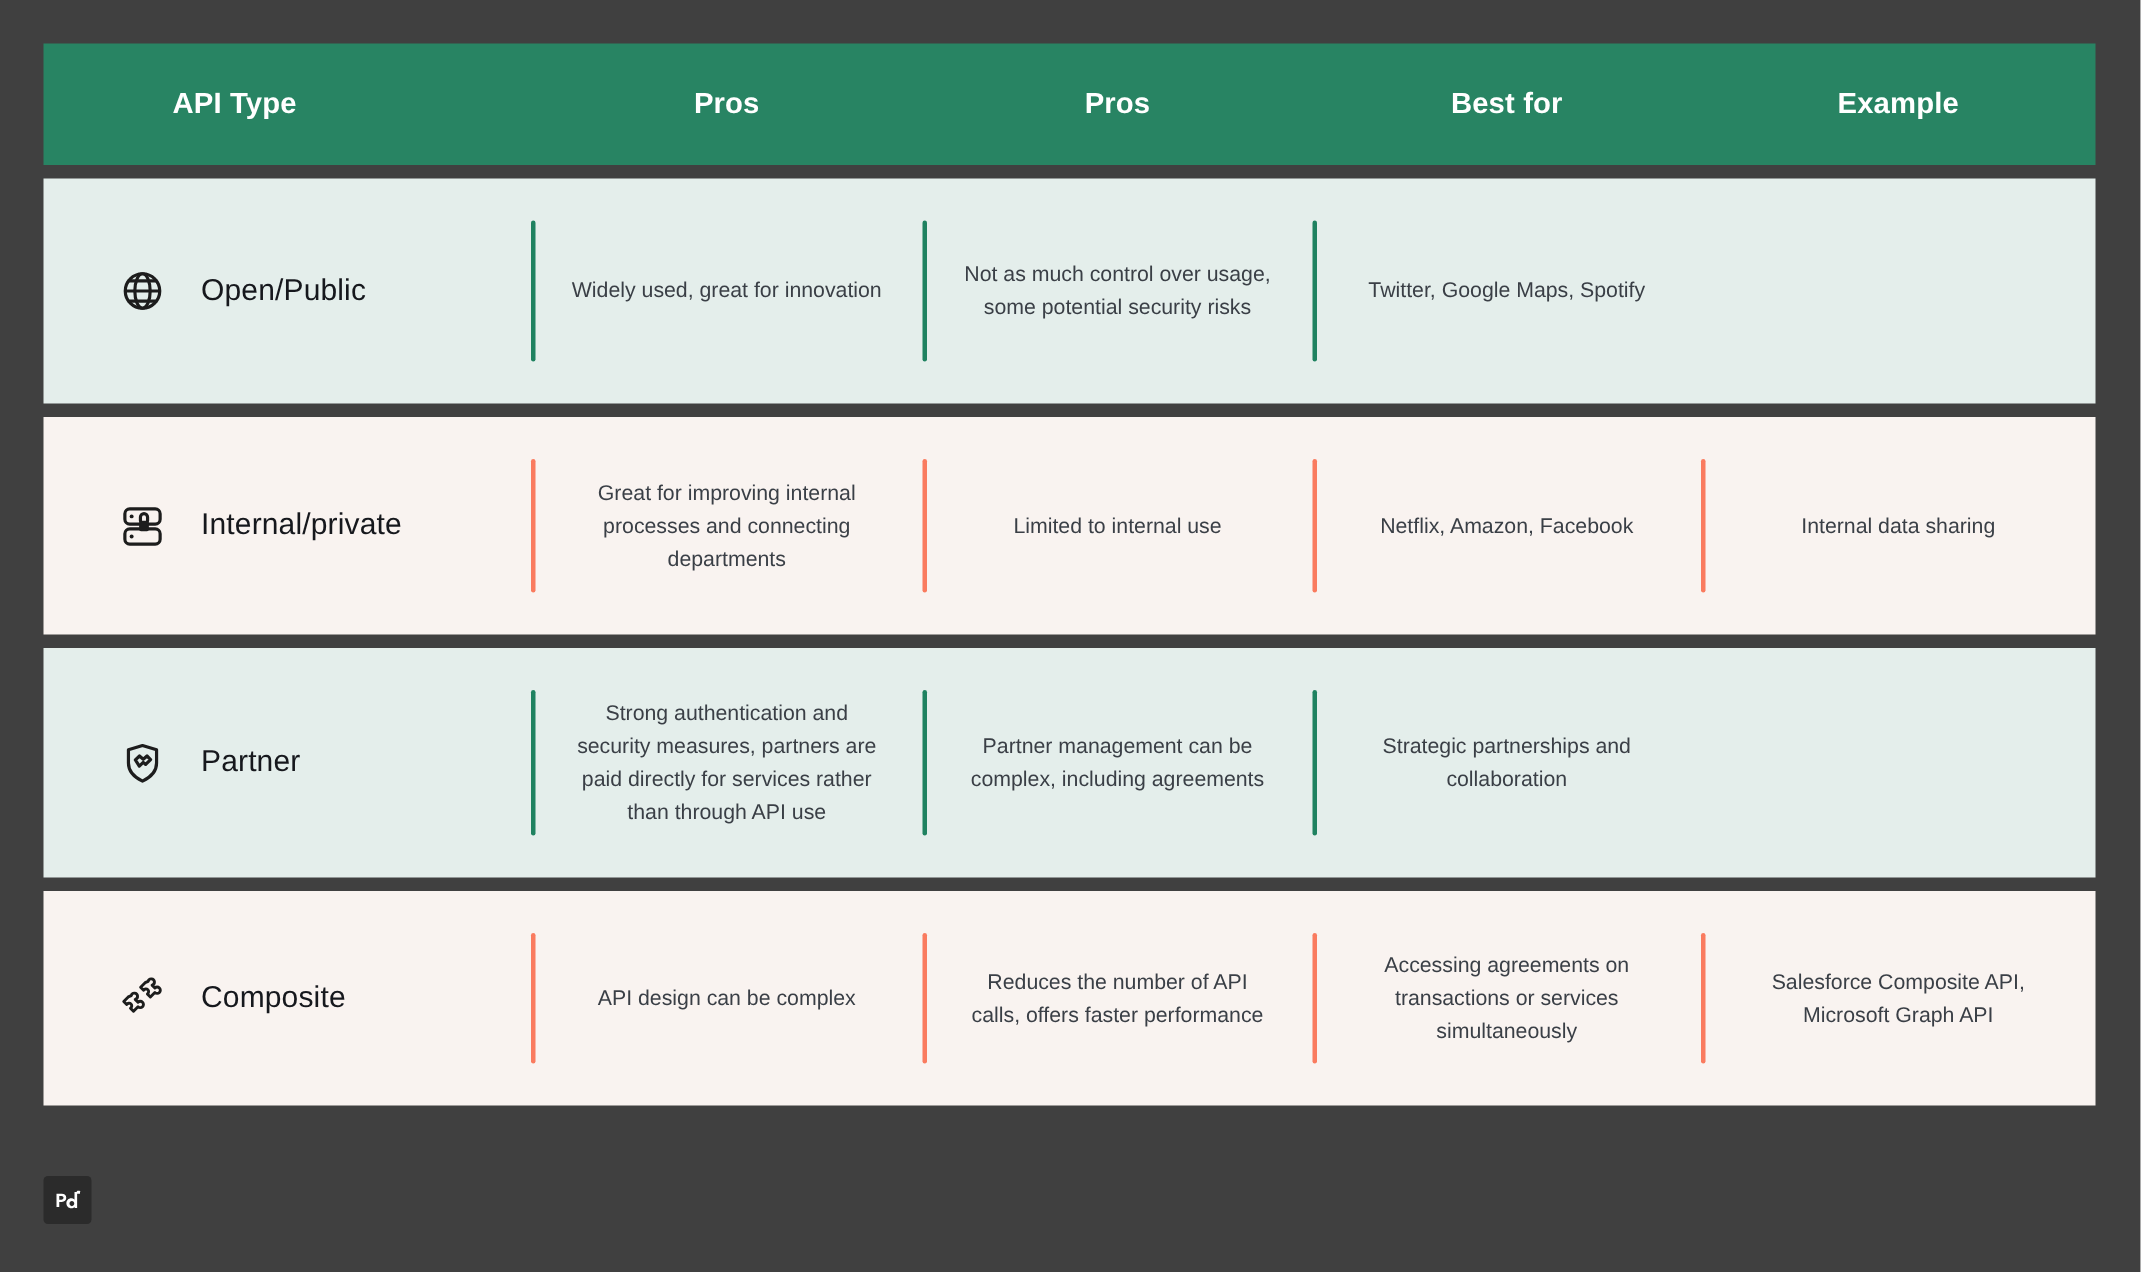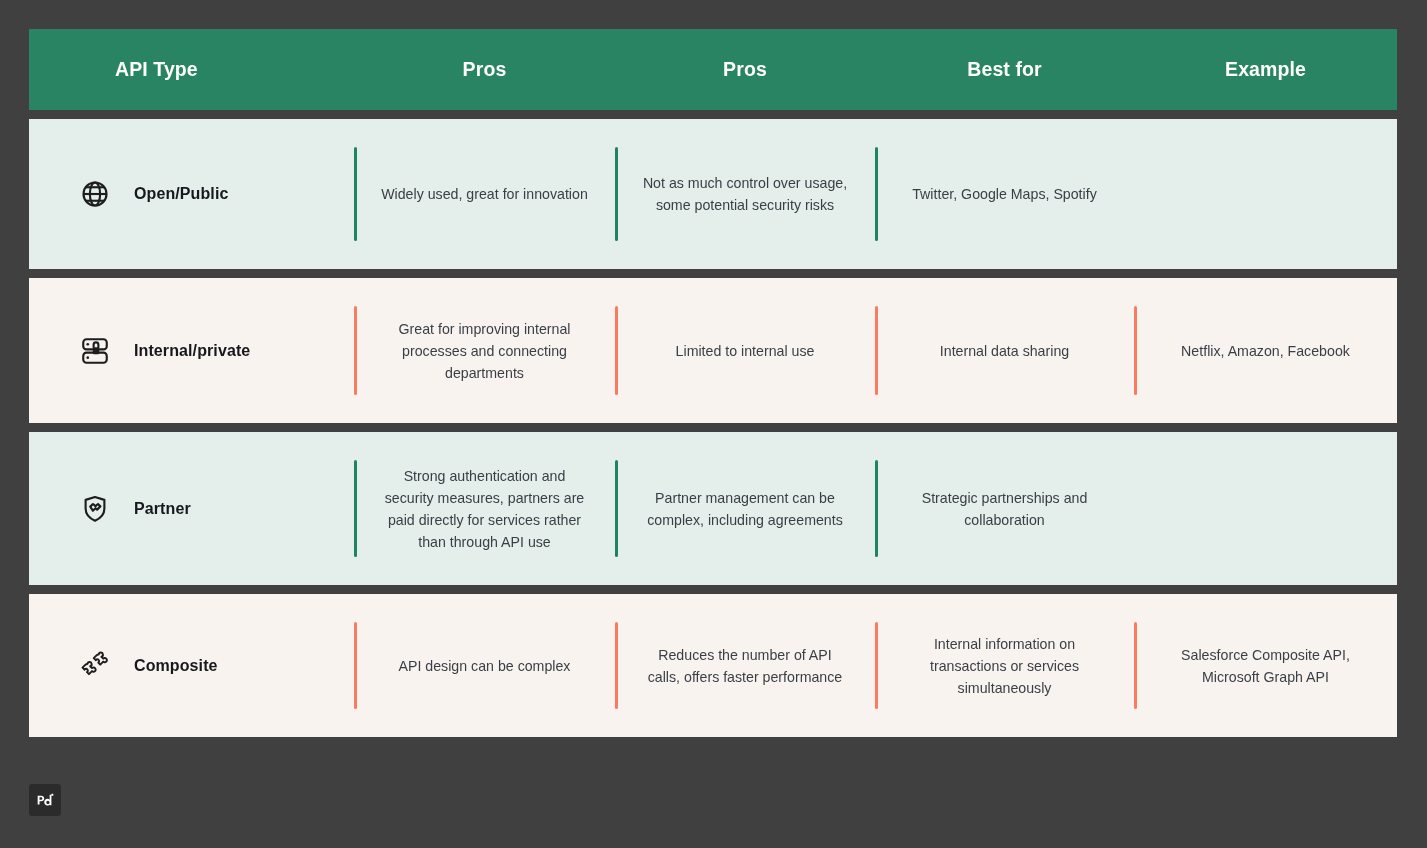--- a/index.html
+++ b/index.html
@@ -78,22 +78,22 @@
     width: 34px;
     height: 34px;
     flex: 0 0 34px;
     display: flex;
     align-items: center;
     justify-content: center;
     color: #1d1d1d;
   }
   .type-icon svg { display: block; }
   .type-label {
-    font-size: 16px;
-    font-weight: bold;
+    font-size: 20px;
+    font-weight: normal;
     color: #16181d;
     letter-spacing: 0.1px;
     white-space: nowrap;
   }
 
   
   .cell-txt {
     position: relative;
     display: flex;
     align-items: center;
@@ -199,28 +199,28 @@
       <div class="cell-txt">
         <span class="bar"></span>
         <span>Great for improving internal processes and connecting departments</span>
       </div>
 
       <div class="cell-txt">
         <span class="bar"></span>
         <span>Limited to internal use</span>
       </div>
 
+      <div class="cell-txt example">
+        <span class="bar"></span>
+        <span>Netflix, Amazon, Facebook</span>
+      </div>
+
       <div class="cell-txt">
         <span class="bar"></span>
         <span>Internal data sharing</span>
-      </div>
-
-      <div class="cell-txt example">
-        <span class="bar"></span>
-        <span>Netflix, Amazon, Facebook</span>
       </div>
     </div>
 
     <div class="grid trow r3 green">
 
       <div class="cell-type">
         <span class="type-icon">
           <svg width="30" height="30" viewBox="0 0 24 24" fill="none" stroke="currentColor" stroke-width="1.7" stroke-linecap="round" stroke-linejoin="round">
             <path d="M12 21.4c4.6-2.1 7.5-5.3 7.5-9.6V4.7L12 2.4 4.5 4.7v7.1c0 4.3 2.9 7.5 7.5 9.6z"></path>
             <path d="M8.2 10.1l2.2-2.1 2.0 1.7 2.0-1.7 1.9 1.9-2.6 2.6-1.3-1.1-2.1 2.0z"></path>
@@ -263,21 +263,21 @@
         <span>API design can be complex</span>
       </div>
 
       <div class="cell-txt">
         <span class="bar"></span>
         <span>Reduces the number of API calls, offers faster performance</span>
       </div>
 
       <div class="cell-txt">
         <span class="bar"></span>
-        <span>Internal information on transactions or services simultaneously</span>
+        <span>Accessing agreements on transactions or services simultaneously</span>
       </div>
 
       <div class="cell-txt example">
         <span class="bar"></span>
         <span>Salesforce Composite API, Microsoft Graph API</span>
       </div>
     </div>
 
   </div>
 

